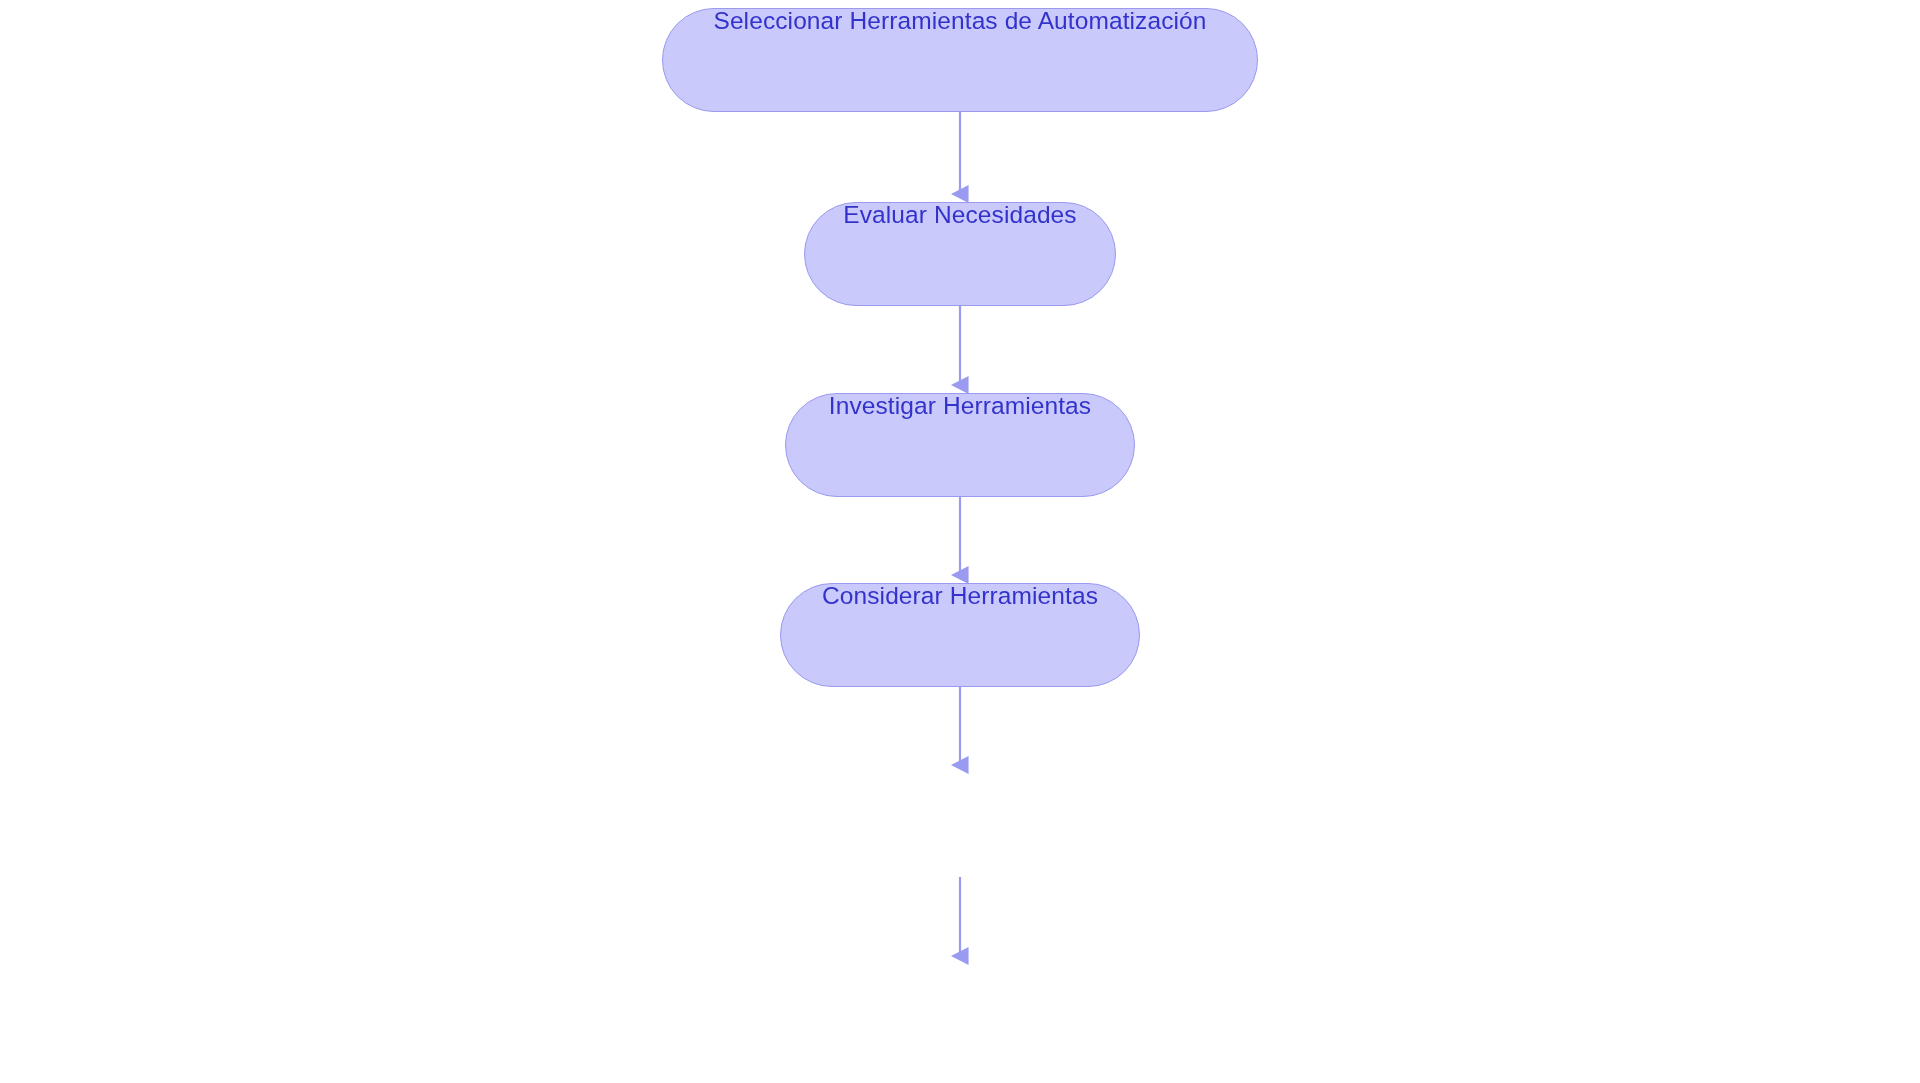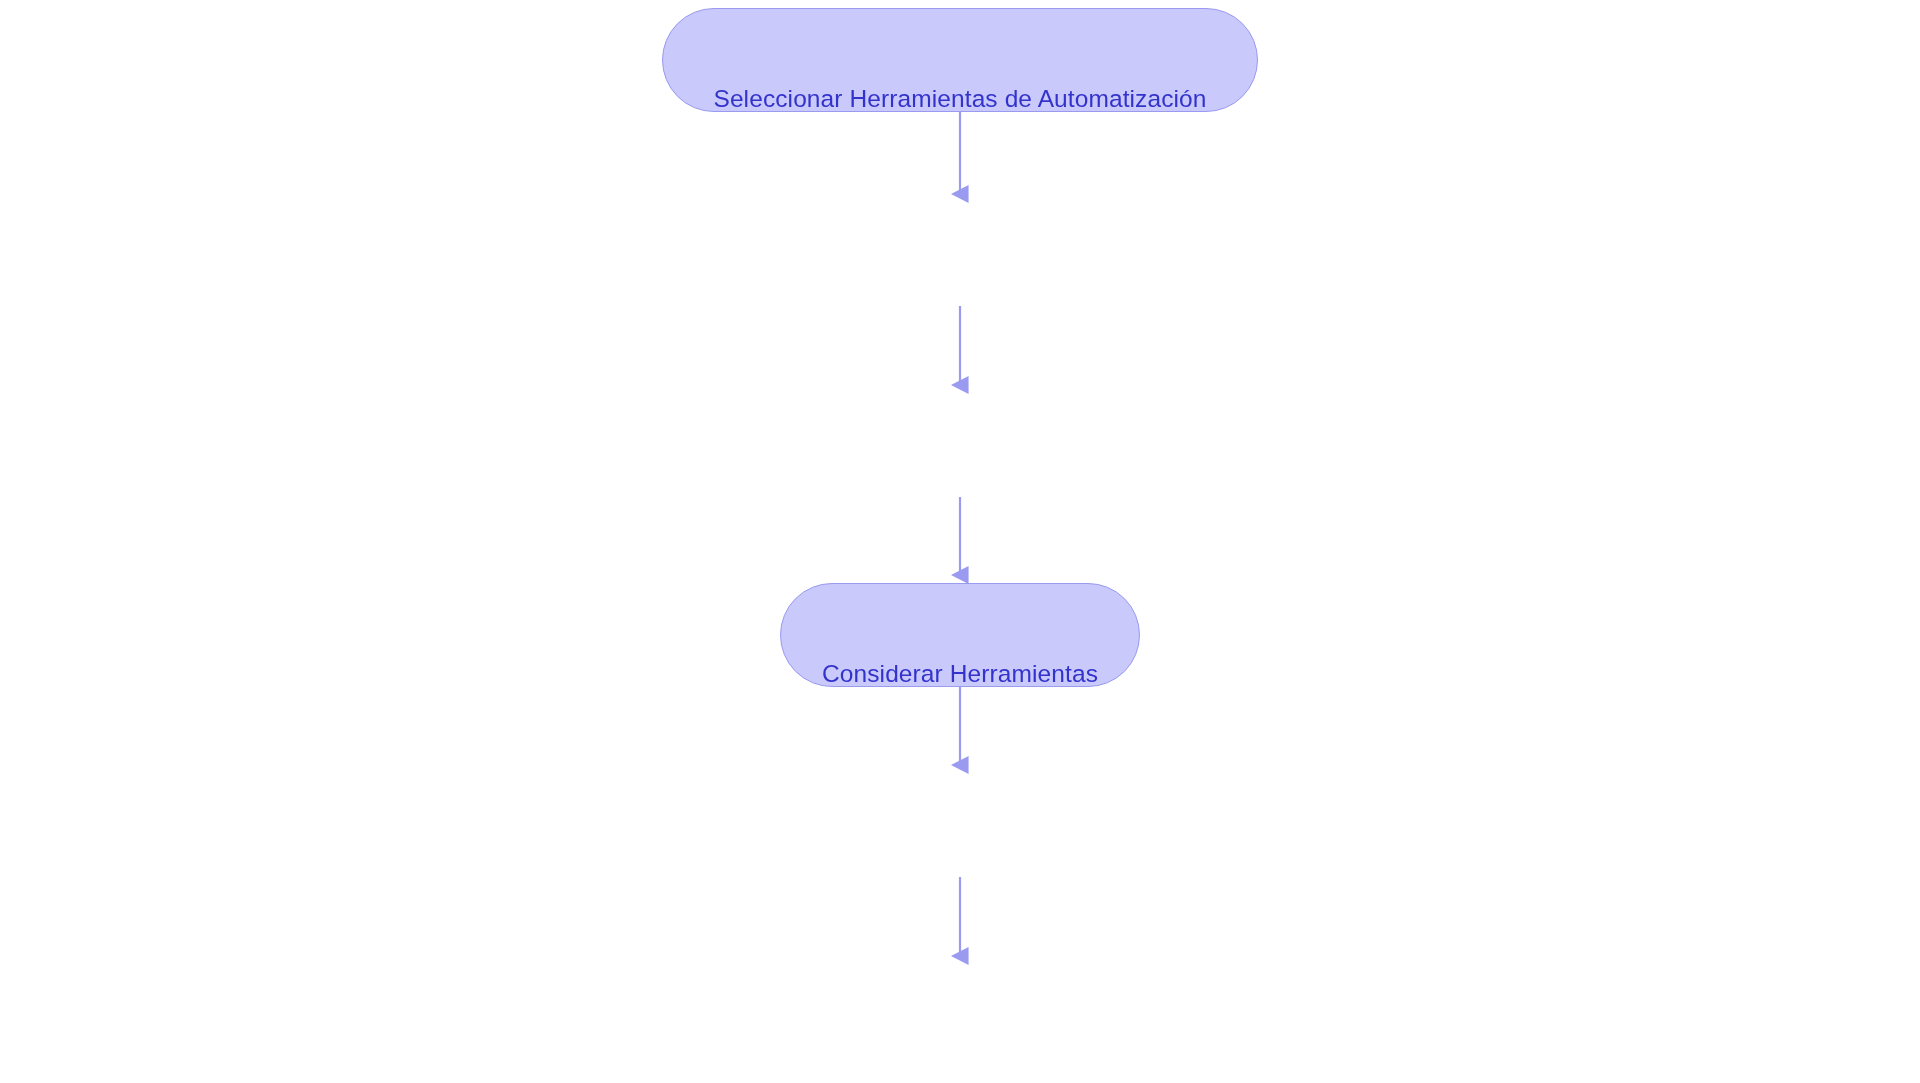--- a/index.html
+++ b/index.html
@@ -38,21 +38,21 @@
     top: 0;
     width: 1920px;
     height: 1083px;
     z-index: 2;
   }
 
   .flow-node {
     position: absolute;
     box-sizing: border-box;
     display: flex;
-    align-items: flex-end;
+    align-items: flex-start;
     justify-content: center;
     background: #c9c9fb;
     border: 1.6px solid #9a9af0;
     border-radius: 60px;
     height: 104px;
     transform: translateX(-50%);
   }
 
   .flow-node-label {
     color: #3333cc;
@@ -87,21 +87,27 @@
 
     <line x1="960" y1="877" x2="960" y2="956" stroke="#9a9af0" stroke-width="2.2" marker-end="url(#arrowhead)"></line>
   </svg>
 
   <div id="node-layer">
 
     <div class="flow-node" style="left:960px; top:8px; width:596px;">
       <span class="flow-node-label">Seleccionar Herramientas de Automatización</span>
     </div>
 
+    <div class="flow-node" style="left:960px; top:202px; width:312px;">
+      <span class="flow-node-label">Evaluar Necesidades</span>
+    </div>
 
+    <div class="flow-node" style="left:960px; top:393px; width:350px;">
+      <span class="flow-node-label">Investigar Herramientas</span>
+    </div>
 
     <div class="flow-node" style="left:960px; top:583px; width:360px;">
       <span class="flow-node-label">Considerar Herramientas</span>
     </div>
 
 
 
   </div>
 </div>
 

